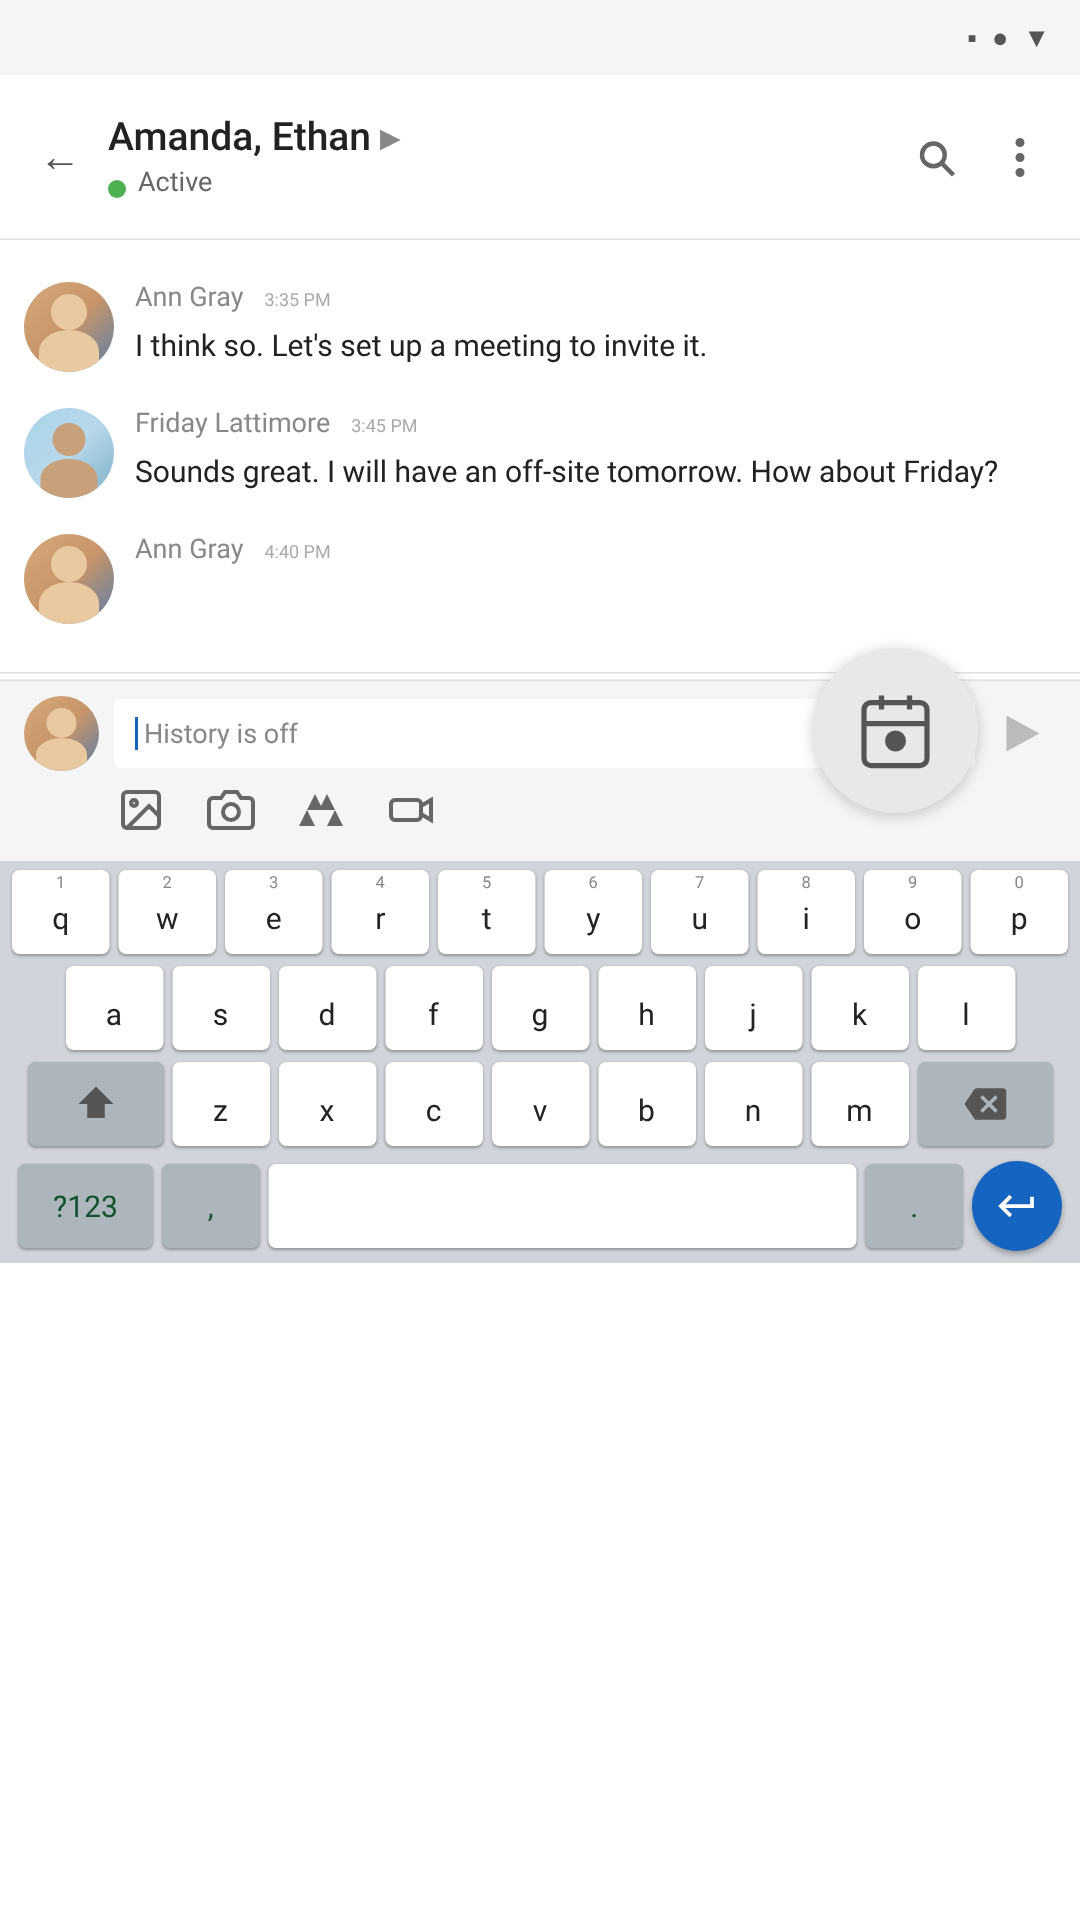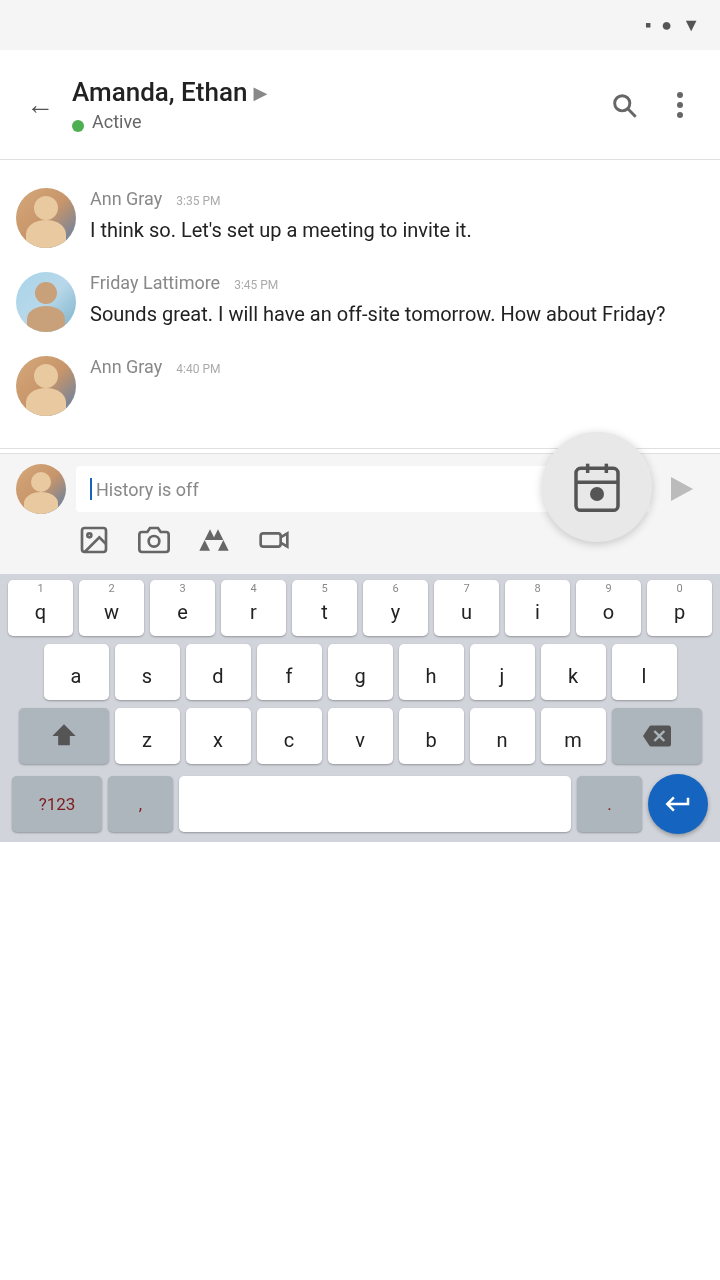--- a/index.html
+++ b/index.html
@@ -364,22 +364,22 @@
       padding: 2px 8px 8px;
       gap: 6px;
     }
     .bottom-key {
       background: #adb5bd;
       border-radius: 5px;
       height: 56px;
       display: flex;
       align-items: center;
       justify-content: center;
-      font-size: 17px;
-      color: #7f1d1d;
+      font-size: 20px;
+      color: #14532d;
       cursor: pointer;
       box-shadow: 0 1px 2px rgba(0,0,0,0.3);
     }
     .bottom-key-sym { width: 90px; }
     .bottom-key-comma { width: 65px; }
     .bottom-key-dot { width: 65px; background: #adb5bd; }
     .bottom-space {
       flex: 1;
       background: #fff;
       border-radius: 5px;

